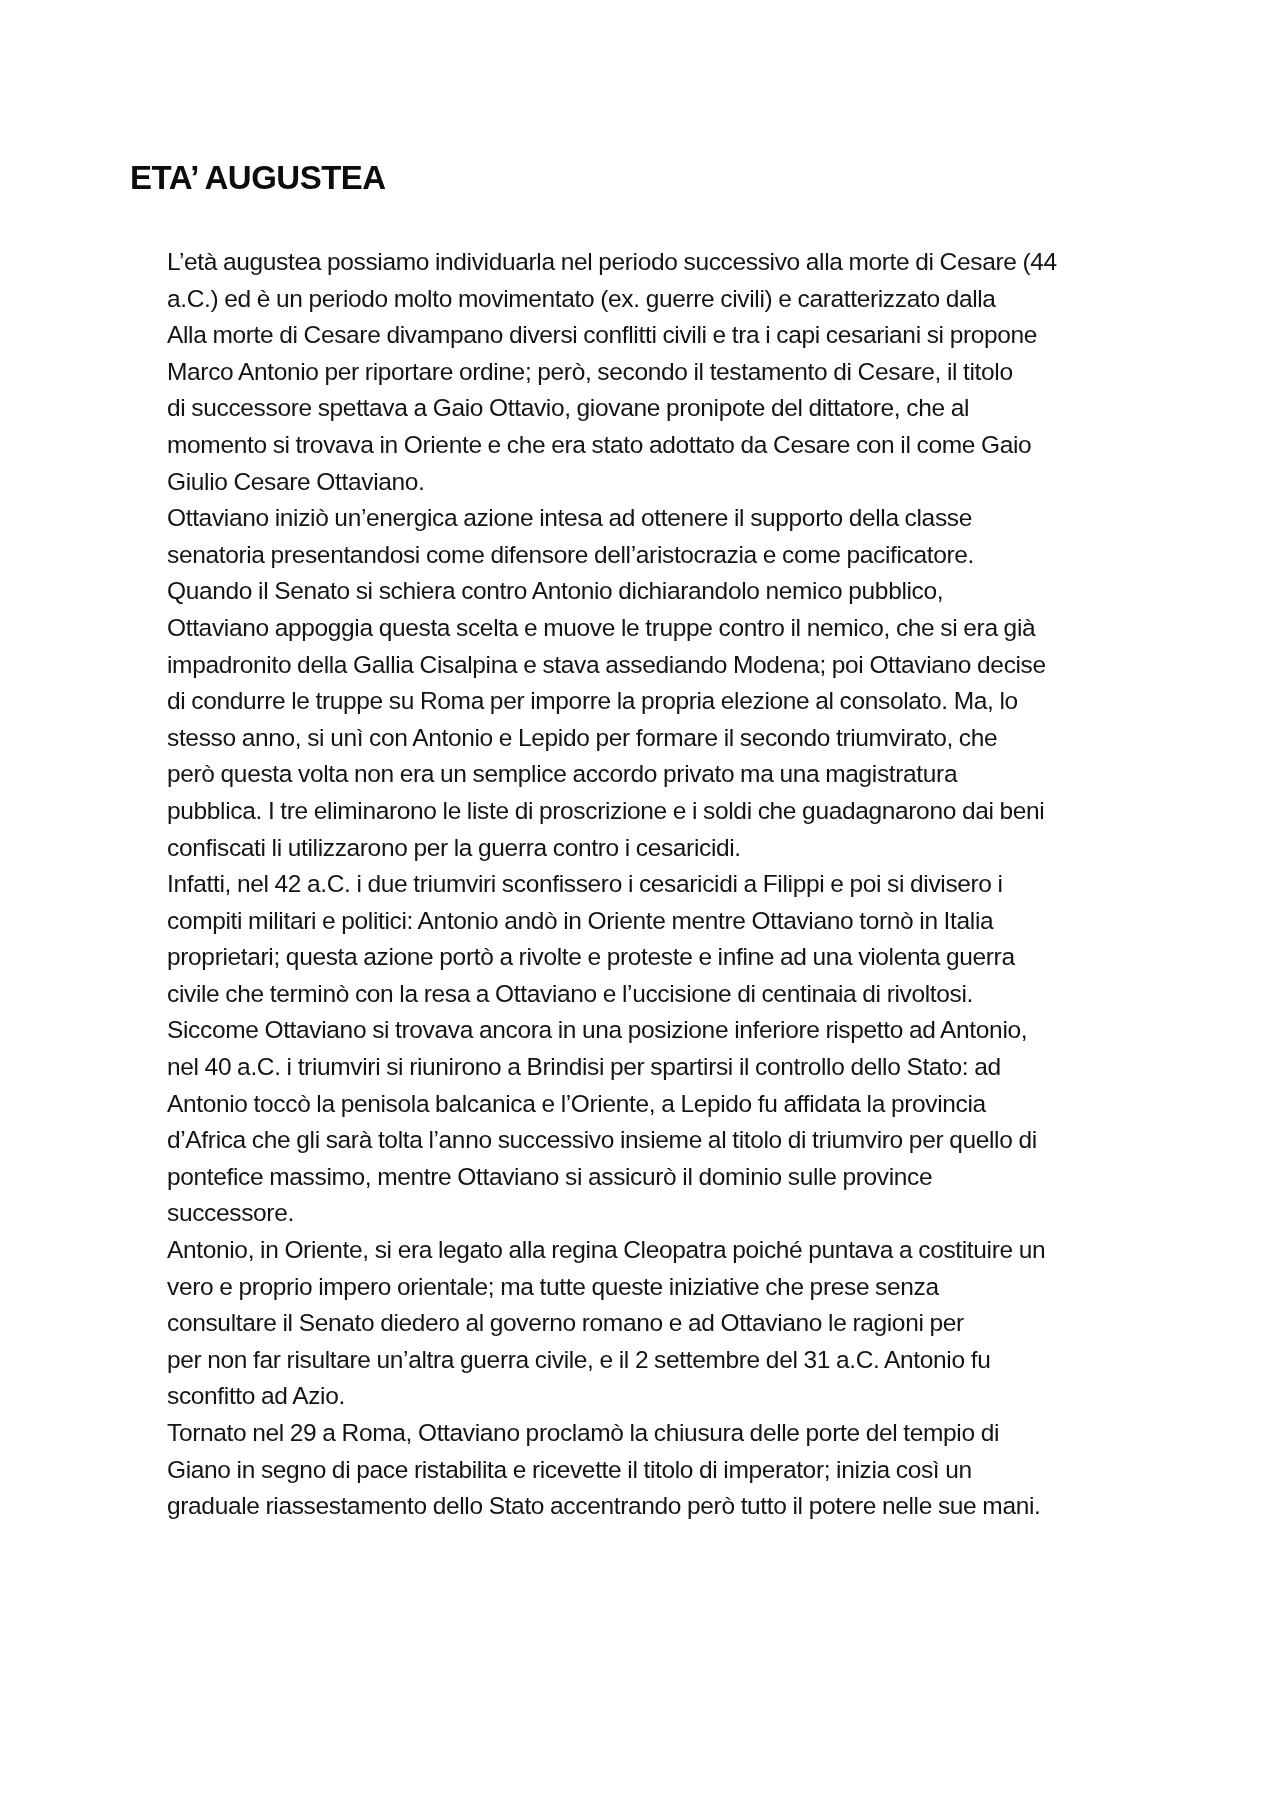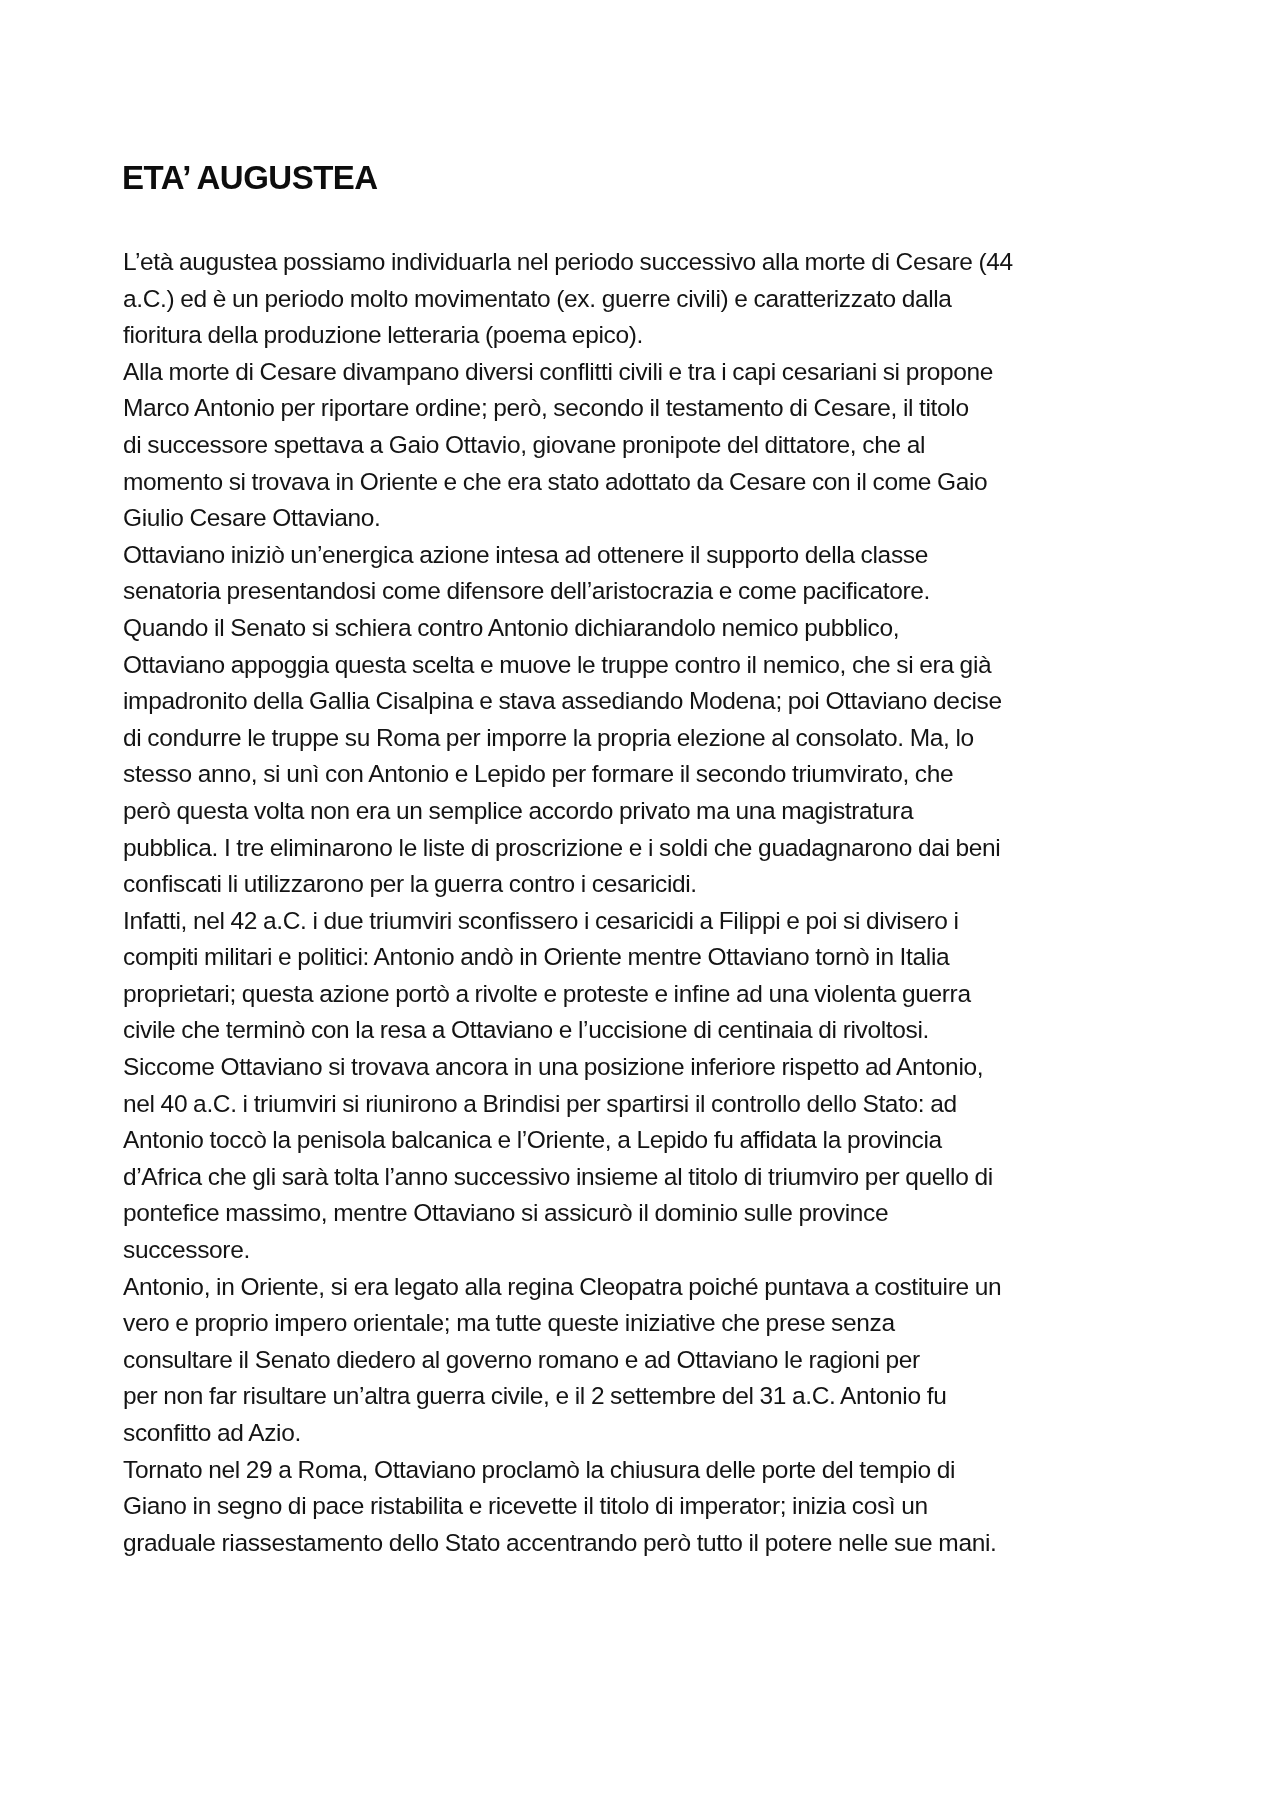--- a/index.html
+++ b/index.html
@@ -10,21 +10,21 @@
     body {
       width: 1280px;
       height: 1811px;
       position: relative;
       overflow: hidden;
       font-family: "Liberation Sans", "DejaVu Sans", sans-serif;
       color: #111111;
     }
     .page {
       position: absolute;
-      left: 0;
+      left: 8px;
       top: 0;
       width: 1024px;
       height: 1811px;
       background: #ffffff;
     }
     .title {
       position: absolute;
       left: 122px;
       top: 158px;
       margin: 0;
@@ -42,31 +42,31 @@
       font-size: 24.5px;
       line-height: 36.6px;
       color: #141414;
       letter-spacing: -0.35px;
       word-spacing: -0.5px;
     }
     .line {
       display: block;
       white-space: nowrap;
       height: 36.6px;
+      margin-left: 36px;
     }
   </style>
 </head>
 <body>
 
 <div class="page">
   <h1 class="title">ETA’ AUGUSTEA</h1>
   <div class="body-text">
     <span class="line">L’età augustea possiamo individuarla nel periodo successivo alla morte di Cesare (44</span>
     <span class="line">a.C.) ed è un periodo molto movimentato (ex. guerre civili) e caratterizzato dalla</span>
-    <span class="line">fioritura della produzione letteraria (poema epico).</span>
     <span class="line">Alla morte di Cesare divampano diversi conflitti civili e tra i capi cesariani si propone</span>
     <span class="line">Marco Antonio per riportare ordine; però, secondo il testamento di Cesare, il titolo</span>
     <span class="line">di successore spettava a Gaio Ottavio, giovane pronipote del dittatore, che al</span>
     <span class="line">momento si trovava in Oriente e che era stato adottato da Cesare con il come Gaio</span>
     <span class="line">Giulio Cesare Ottaviano.</span>
     <span class="line">Ottaviano iniziò un’energica azione intesa ad ottenere il supporto della classe</span>
     <span class="line">senatoria presentandosi come difensore dell’aristocrazia e come pacificatore.</span>
     <span class="line">Quando il Senato si schiera contro Antonio dichiarandolo nemico pubblico,</span>
     <span class="line">Ottaviano appoggia questa scelta e muove le truppe contro il nemico, che si era già</span>
     <span class="line">impadronito della Gallia Cisalpina e stava assediando Modena; poi Ottaviano decise</span>

